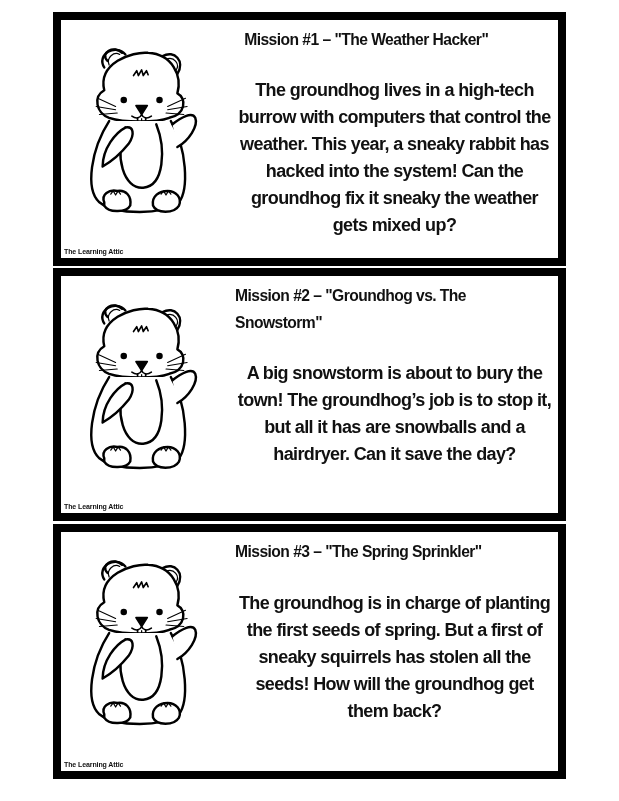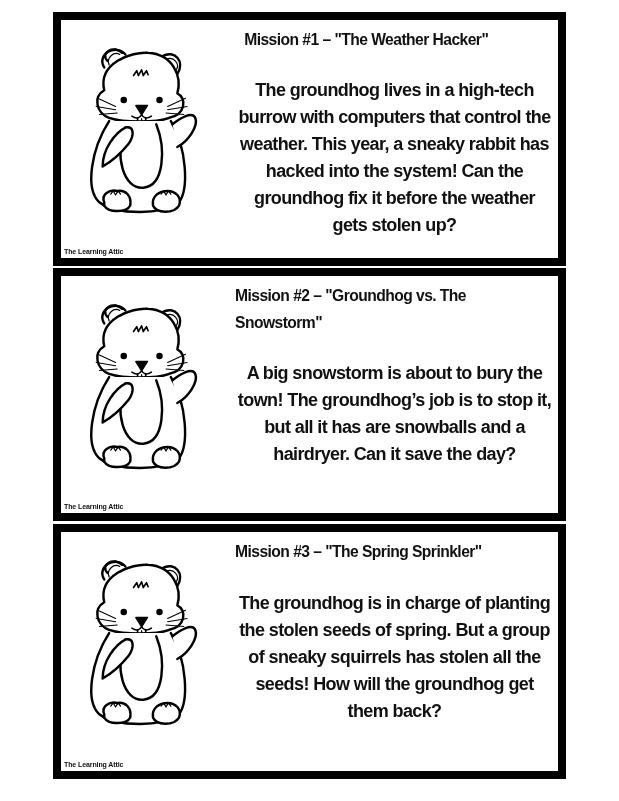--- a/index.html
+++ b/index.html
@@ -63,21 +63,21 @@
 
   <path d="M36 196 C32 186 42 180 52 182 C62 180 70 188 68 200 C64 208 42 210 36 200 Z" fill="#fff"></path>
   <path d="M44 186 L47 182 L50 187 L53 182 L56 186" stroke-width="1.5"></path>
   <path d="M96 200 C94 188 104 182 114 182 C124 182 132 190 128 200 C122 210 100 210 96 200 Z" fill="#fff"></path>
   <path d="M106 186 L109 182 L112 187 L115 182 L118 186" stroke-width="1.5"></path>
 </svg>
 </div>
   <div class="credit">The Learning Attic</div>
   <div class="text">
     <div class="title">Mission #1 – "The Weather Hacker"</div>
-    <div class="body">The groundhog lives in a high-tech burrow with computers that control the weather. This year, a sneaky rabbit has hacked into the system! Can the groundhog fix it before the weather gets stolen up?</div>
+    <div class="body">The groundhog lives in a high-tech burrow with computers that control the weather. This year, a sneaky rabbit has hacked into the system! Can the groundhog fix it sneaky the weather gets mixed up?</div>
   </div>
 </div>
 
 <div class="card card2">
   <div class="hog">
 <svg viewBox="0 0 160 230" xmlns="http://www.w3.org/2000/svg" fill="none" stroke="#000" stroke-width="3" stroke-linecap="round" stroke-linejoin="round">
 
   <path d="M40 22 C30 12 48 2 58 12" fill="#fff"></path>
   <path d="M36 30 C26 14 50 0 62 14"></path>
   <path d="M42 27 C38 18 48 10 55 14" stroke-width="1.5"></path>
@@ -157,15 +157,15 @@
 
   <path d="M36 196 C32 186 42 180 52 182 C62 180 70 188 68 200 C64 208 42 210 36 200 Z" fill="#fff"></path>
   <path d="M44 186 L47 182 L50 187 L53 182 L56 186" stroke-width="1.5"></path>
   <path d="M96 200 C94 188 104 182 114 182 C124 182 132 190 128 200 C122 210 100 210 96 200 Z" fill="#fff"></path>
   <path d="M106 186 L109 182 L112 187 L115 182 L118 186" stroke-width="1.5"></path>
 </svg>
 </div>
   <div class="credit">The Learning Attic</div>
   <div class="text">
     <div class="title">Mission #3 – "The Spring Sprinkler"</div>
-    <div class="body">The groundhog is in charge of planting the stolen seeds of spring. But a group of sneaky squirrels has stolen all the seeds! How will the groundhog get them back?</div>
+    <div class="body">The groundhog is in charge of planting the first seeds of spring. But a first of sneaky squirrels has stolen all the seeds! How will the groundhog get them back?</div>
   </div>
 </div>
 
 </body></html>

